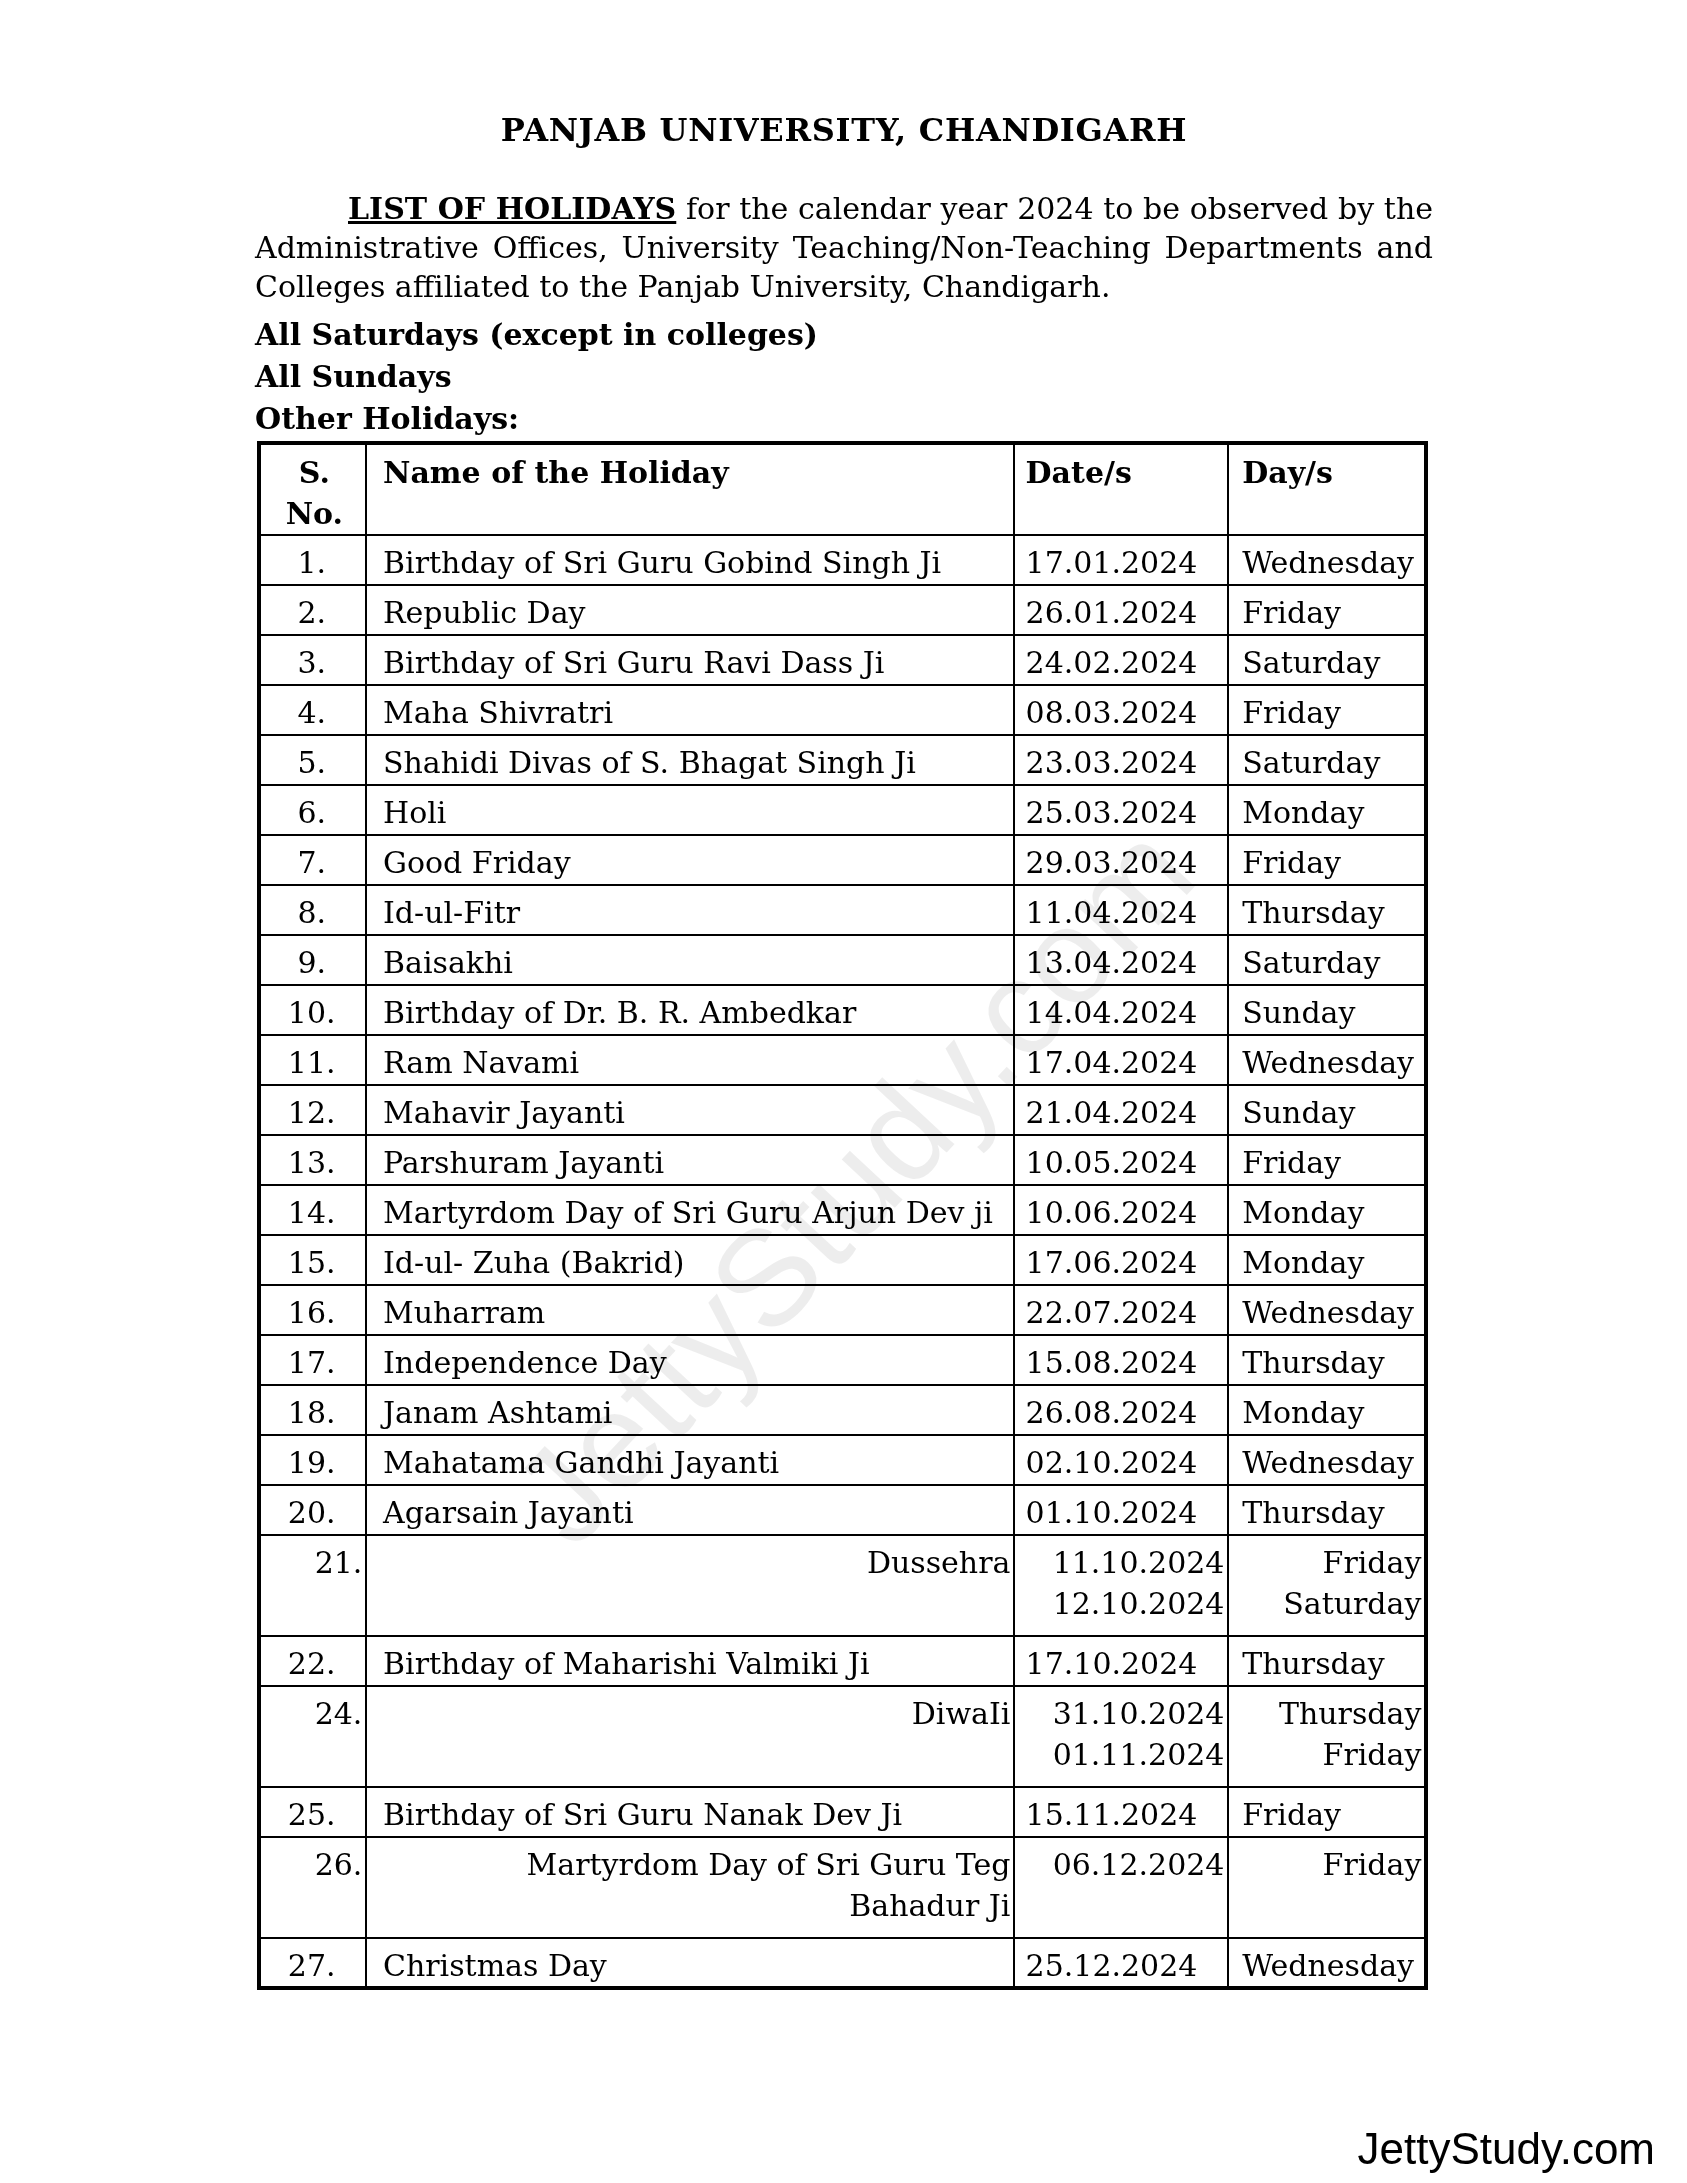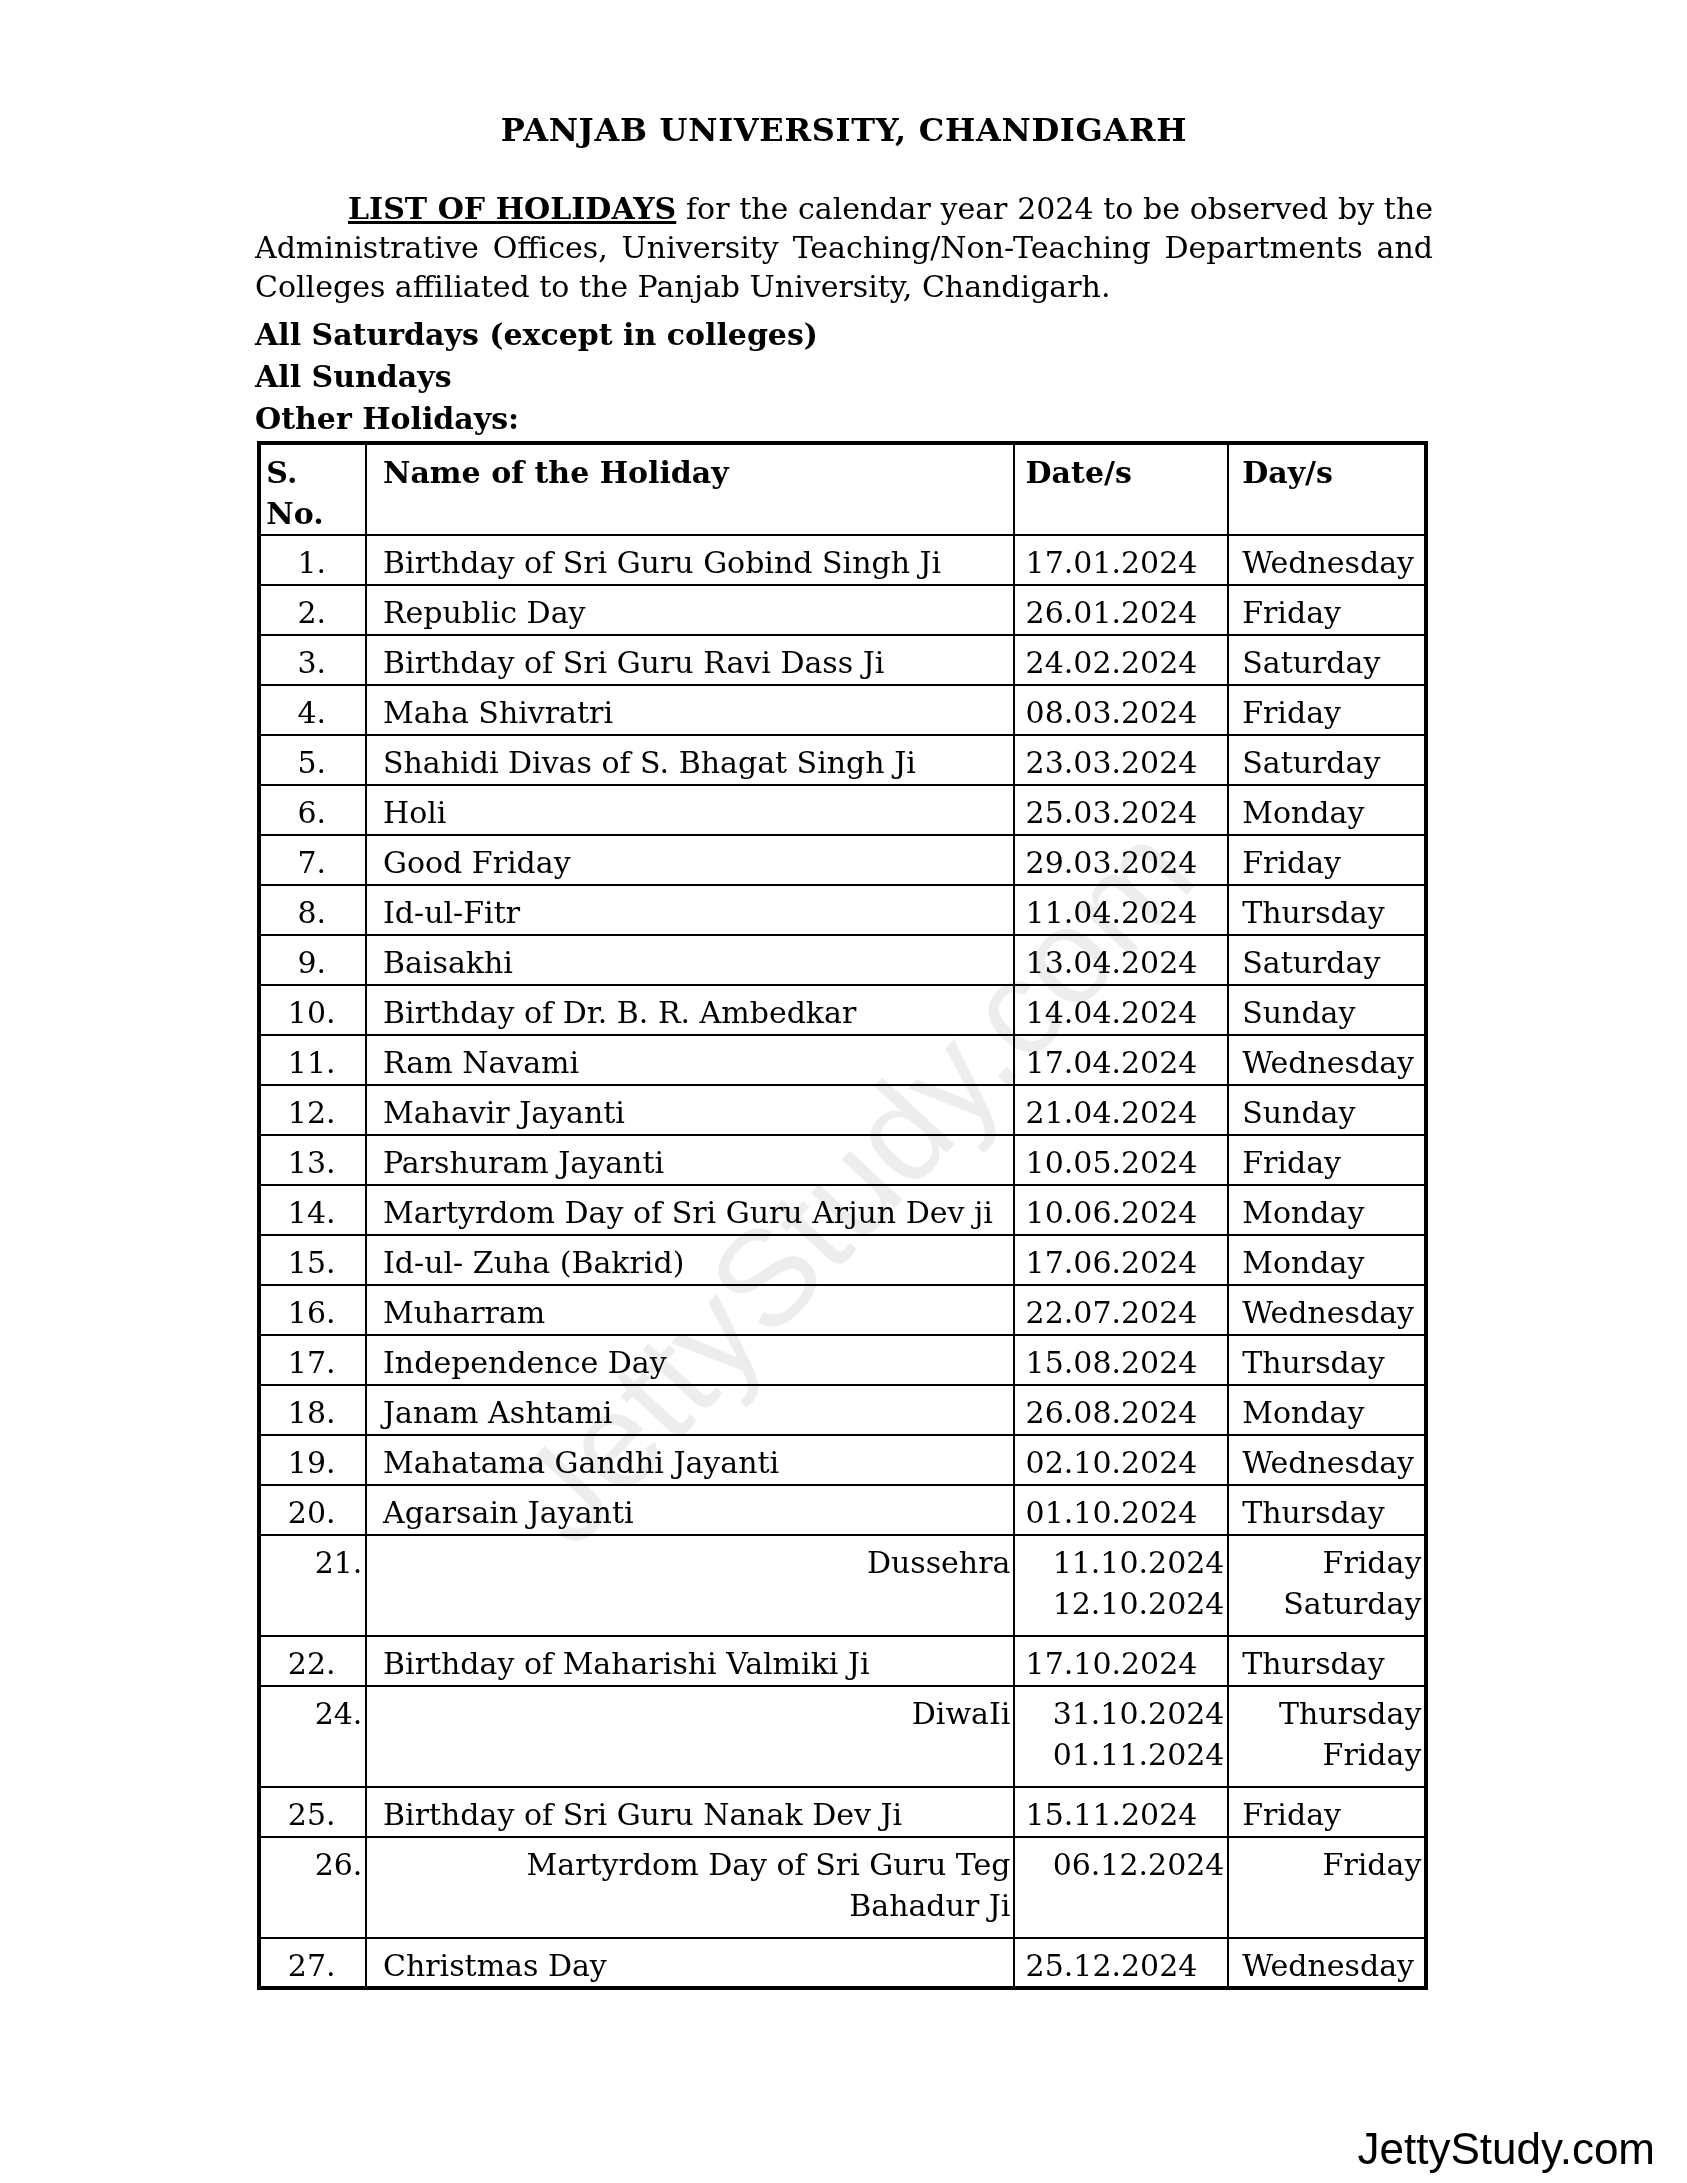--- a/index.html
+++ b/index.html
@@ -45,21 +45,21 @@
     box-sizing:border-box;
     vertical-align:top;
     text-align:left;
     font-size:30px;line-height:41px;
     padding:6.6px 2.6px 0 16px;
     overflow:hidden;
   }
   th{font-weight:bold;height:56px;}
   td{height:50px;font-weight:normal;}
   tr.tall td{height:101px;text-align:right;}
-  th.c-sno{padding-left:5.3px;text-align:left;}
+  th.c-sno{padding-left:5.3px;text-align:center;}
   td.c-sno{text-align:center;padding-left:0;}
   .c-date{padding-left:10.6px;}
   .c-day{padding-left:13.2px;}
   .wm-diagonal{
     position:absolute;left:853px;top:1184px;
     transform:translate(-50%,-50%) rotate(-47deg);
     font-family:"Liberation Sans","DejaVu Sans",sans-serif;
     font-size:136px;
     color:rgba(0,0,0,0.07);
     white-space:nowrap;

